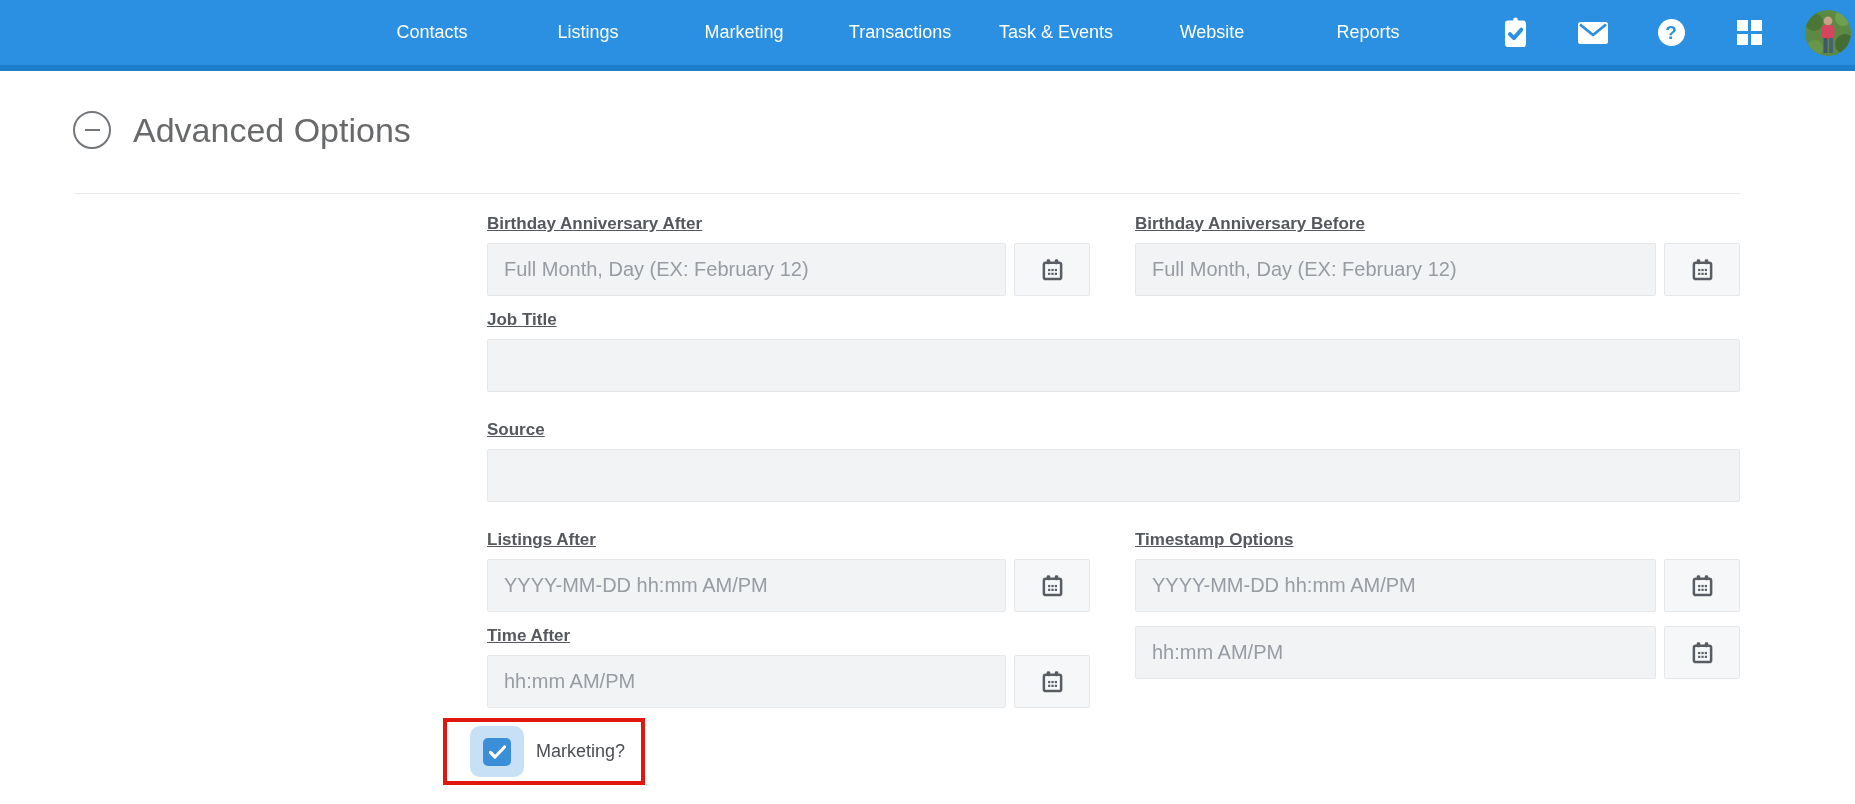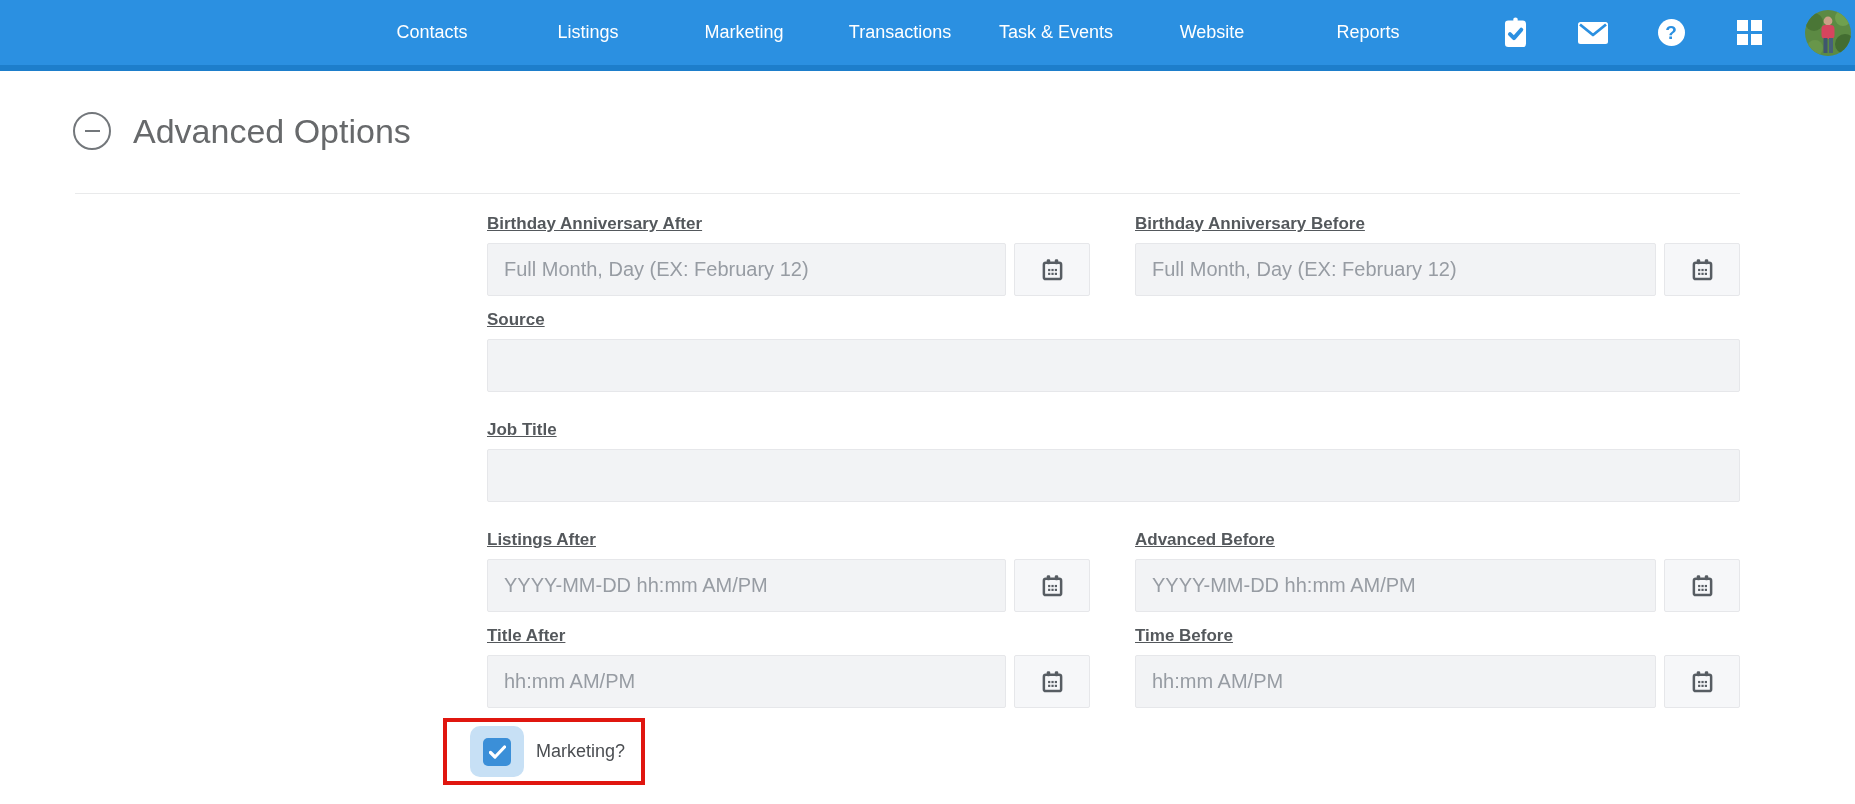--- a/index.html
+++ b/index.html
@@ -30,21 +30,21 @@
     color:#2b90e1; font-weight:bold; font-size:19px;
   }
   .grid-icon { display:grid; grid-template-columns:11px 11px; grid-template-rows:11px 11px; gap:3px; }
   .grid-icon span { background:#ffffff; }
   .avatar {
     width:46px; height:46px; border-radius:50%; margin-left:36px; cursor:pointer;
     overflow:hidden; flex:0 0 auto;
   }
 
   
-  .section-head { display:flex; align-items:center; margin:40px 0 0 73px; height:40px; }
+  .section-head { display:flex; align-items:flex-start; margin:40px 0 0 73px; height:40px; }
   .collapse-circle {
     width:38px; height:38px; border:2px solid #73777b; border-radius:50%;
     display:flex; align-items:center; justify-content:center; cursor:pointer; background:#fff;
   }
   .collapse-minus { width:15px; height:2px; background:#73777b; }
   .section-title { margin-left:22px; font-size:34px; color:#67696b; font-weight:400; }
 
   .divider { height:1px; background:#e9eaeb; width:1665px; margin:42px 0 0 75px; }
 
   
@@ -191,54 +191,54 @@
               <rect x="10.9" y="15.4" width="2.3" height="2.3" fill="#575d63"></rect>
               <rect x="14.4" y="15.4" width="2.3" height="2.3" fill="#575d63"></rect>
           </svg>
         </div>
       </div>
     </div>
   </div>
 
   <div class="row">
     <div class="full">
+      <label class="field-label">Job Title</label>
+      <input class="text-input full-input" type="text" value="" style="">
+    </div>
+  </div>
+
+  <div class="row">
+    <div class="full">
       <label class="field-label">Source</label>
       <input class="text-input full-input" type="text" value="" style="">
     </div>
   </div>
 
   <div class="row">
-    <div class="full">
-      <label class="field-label">Job Title</label>
-      <input class="text-input full-input" type="text" value="" style="">
-    </div>
-  </div>
-
-  <div class="row">
     <div class="col">
       <label class="field-label">Listings After</label>
       <div class="input-group">
         <input class="text-input" type="text" placeholder="YYYY-MM-DD hh:mm AM/PM" style="">
         <div class="ig-addon">
           <svg width="23" height="23" viewBox="0 0 24 24">
             <rect x="6" y="1.2" width="3.6" height="5.2" rx="1.3" fill="#575d63"></rect>
             <rect x="14.4" y="1.2" width="3.6" height="5.2" rx="1.3" fill="#575d63"></rect>
             <rect x="3" y="5" width="18" height="17" rx="2" fill="none" stroke="#575d63" stroke-width="2.6"></rect>
             <rect x="7.4" y="11.4" width="2.3" height="2.3" fill="#575d63"></rect>
               <rect x="10.9" y="11.4" width="2.3" height="2.3" fill="#575d63"></rect>
               <rect x="14.4" y="11.4" width="2.3" height="2.3" fill="#575d63"></rect>
             <rect x="7.4" y="15.4" width="2.3" height="2.3" fill="#575d63"></rect>
               <rect x="10.9" y="15.4" width="2.3" height="2.3" fill="#575d63"></rect>
               <rect x="14.4" y="15.4" width="2.3" height="2.3" fill="#575d63"></rect>
           </svg>
         </div>
       </div>
     </div>
     <div class="col right">
-      <label class="field-label">Advanced Before</label>
+      <label class="field-label">Timestamp Options</label>
       <div class="input-group">
         <input class="text-input" type="text" placeholder="YYYY-MM-DD hh:mm AM/PM" style="">
         <div class="ig-addon">
           <svg width="23" height="23" viewBox="0 0 24 24">
             <rect x="6" y="1.2" width="3.6" height="5.2" rx="1.3" fill="#575d63"></rect>
             <rect x="14.4" y="1.2" width="3.6" height="5.2" rx="1.3" fill="#575d63"></rect>
             <rect x="3" y="5" width="18" height="17" rx="2" fill="none" stroke="#575d63" stroke-width="2.6"></rect>
             <rect x="7.4" y="11.4" width="2.3" height="2.3" fill="#575d63"></rect>
               <rect x="10.9" y="11.4" width="2.3" height="2.3" fill="#575d63"></rect>
               <rect x="14.4" y="11.4" width="2.3" height="2.3" fill="#575d63"></rect>
@@ -246,40 +246,39 @@
               <rect x="10.9" y="15.4" width="2.3" height="2.3" fill="#575d63"></rect>
               <rect x="14.4" y="15.4" width="2.3" height="2.3" fill="#575d63"></rect>
           </svg>
         </div>
       </div>
     </div>
   </div>
 
   <div class="row">
     <div class="col">
-      <label class="field-label">Title After</label>
+      <label class="field-label">Time After</label>
       <div class="input-group">
         <input class="text-input" type="text" placeholder="hh:mm AM/PM" style="">
         <div class="ig-addon">
           <svg width="23" height="23" viewBox="0 0 24 24">
             <rect x="6" y="1.2" width="3.6" height="5.2" rx="1.3" fill="#575d63"></rect>
             <rect x="14.4" y="1.2" width="3.6" height="5.2" rx="1.3" fill="#575d63"></rect>
             <rect x="3" y="5" width="18" height="17" rx="2" fill="none" stroke="#575d63" stroke-width="2.6"></rect>
             <rect x="7.4" y="11.4" width="2.3" height="2.3" fill="#575d63"></rect>
               <rect x="10.9" y="11.4" width="2.3" height="2.3" fill="#575d63"></rect>
               <rect x="14.4" y="11.4" width="2.3" height="2.3" fill="#575d63"></rect>
             <rect x="7.4" y="15.4" width="2.3" height="2.3" fill="#575d63"></rect>
               <rect x="10.9" y="15.4" width="2.3" height="2.3" fill="#575d63"></rect>
               <rect x="14.4" y="15.4" width="2.3" height="2.3" fill="#575d63"></rect>
           </svg>
         </div>
       </div>
     </div>
     <div class="col right">
-      <label class="field-label">Time Before</label>
       <div class="input-group">
         <input class="text-input" type="text" placeholder="hh:mm AM/PM" style="">
         <div class="ig-addon">
           <svg width="23" height="23" viewBox="0 0 24 24">
             <rect x="6" y="1.2" width="3.6" height="5.2" rx="1.3" fill="#575d63"></rect>
             <rect x="14.4" y="1.2" width="3.6" height="5.2" rx="1.3" fill="#575d63"></rect>
             <rect x="3" y="5" width="18" height="17" rx="2" fill="none" stroke="#575d63" stroke-width="2.6"></rect>
             <rect x="7.4" y="11.4" width="2.3" height="2.3" fill="#575d63"></rect>
               <rect x="10.9" y="11.4" width="2.3" height="2.3" fill="#575d63"></rect>
               <rect x="14.4" y="11.4" width="2.3" height="2.3" fill="#575d63"></rect>

